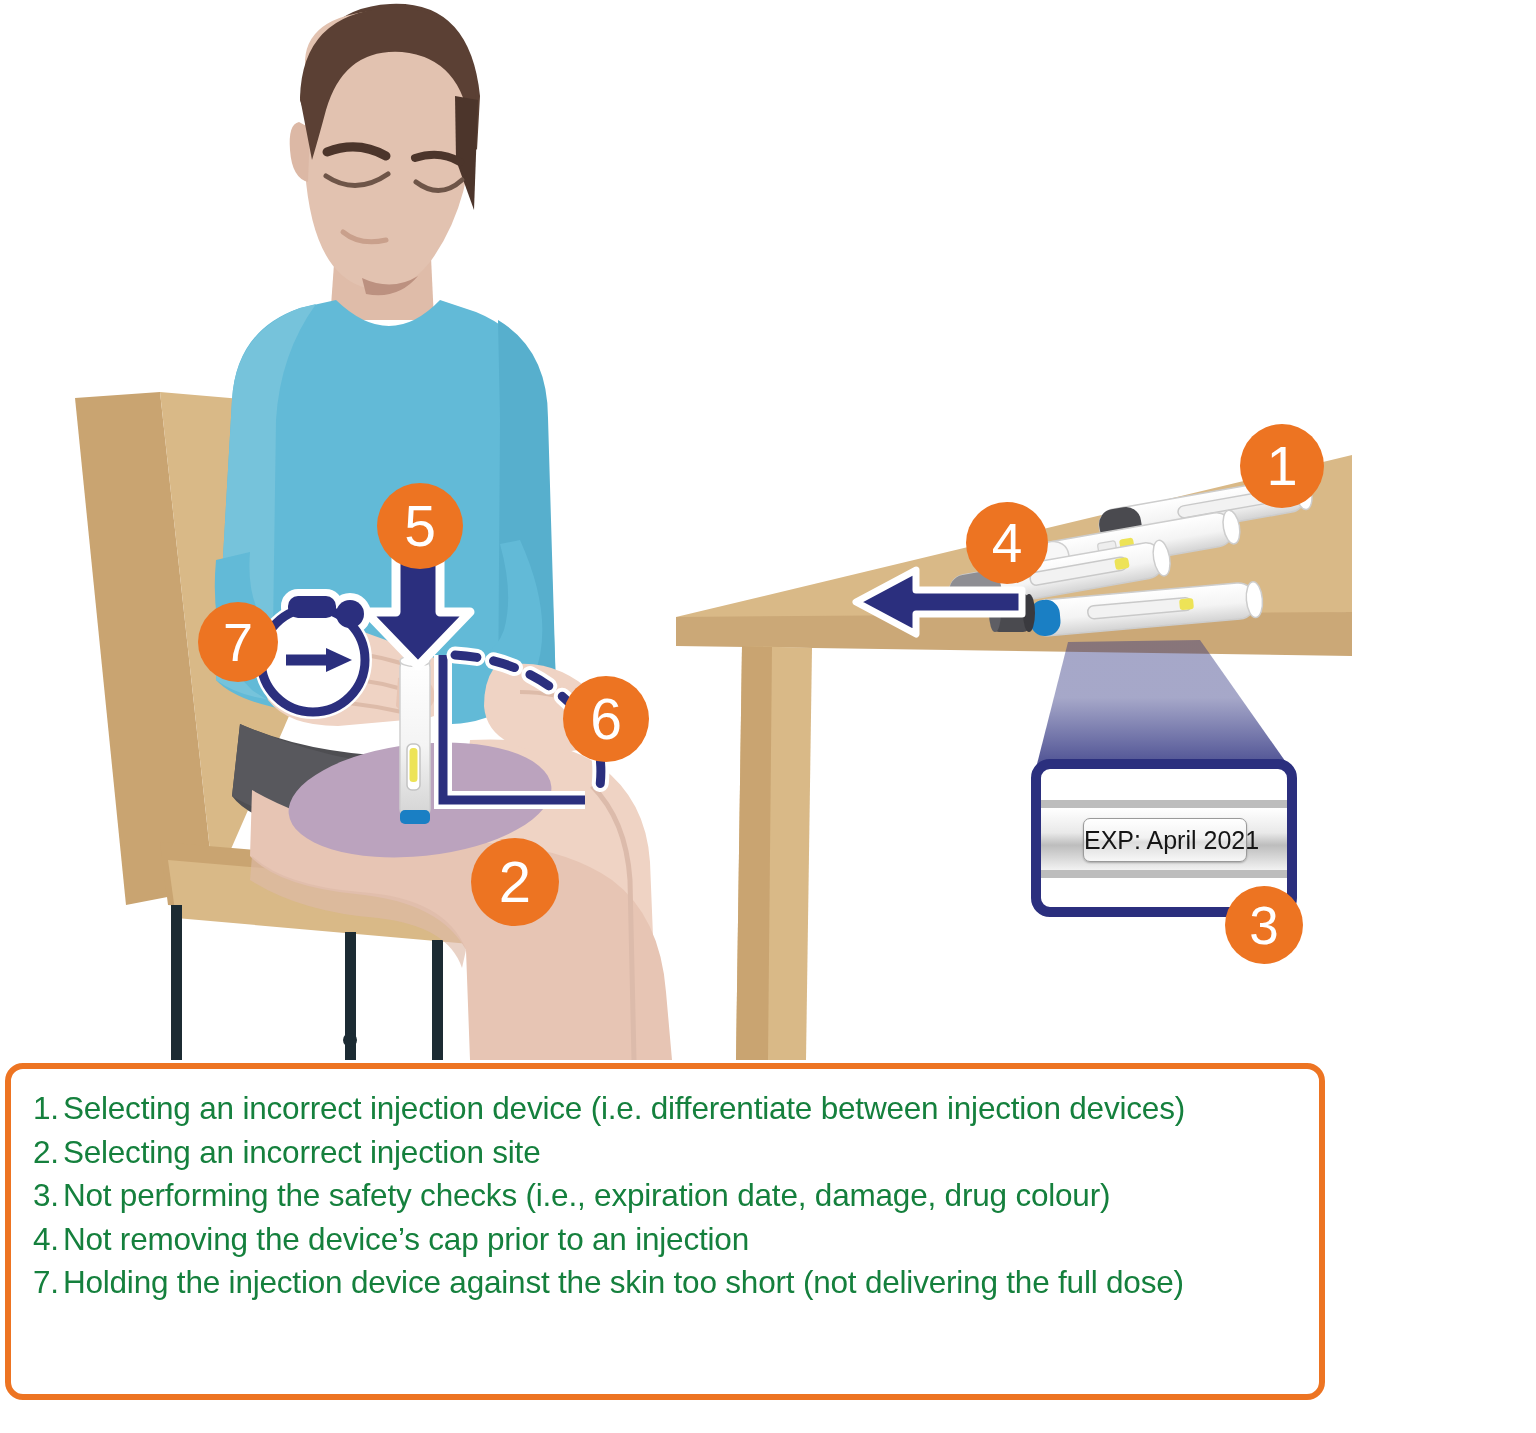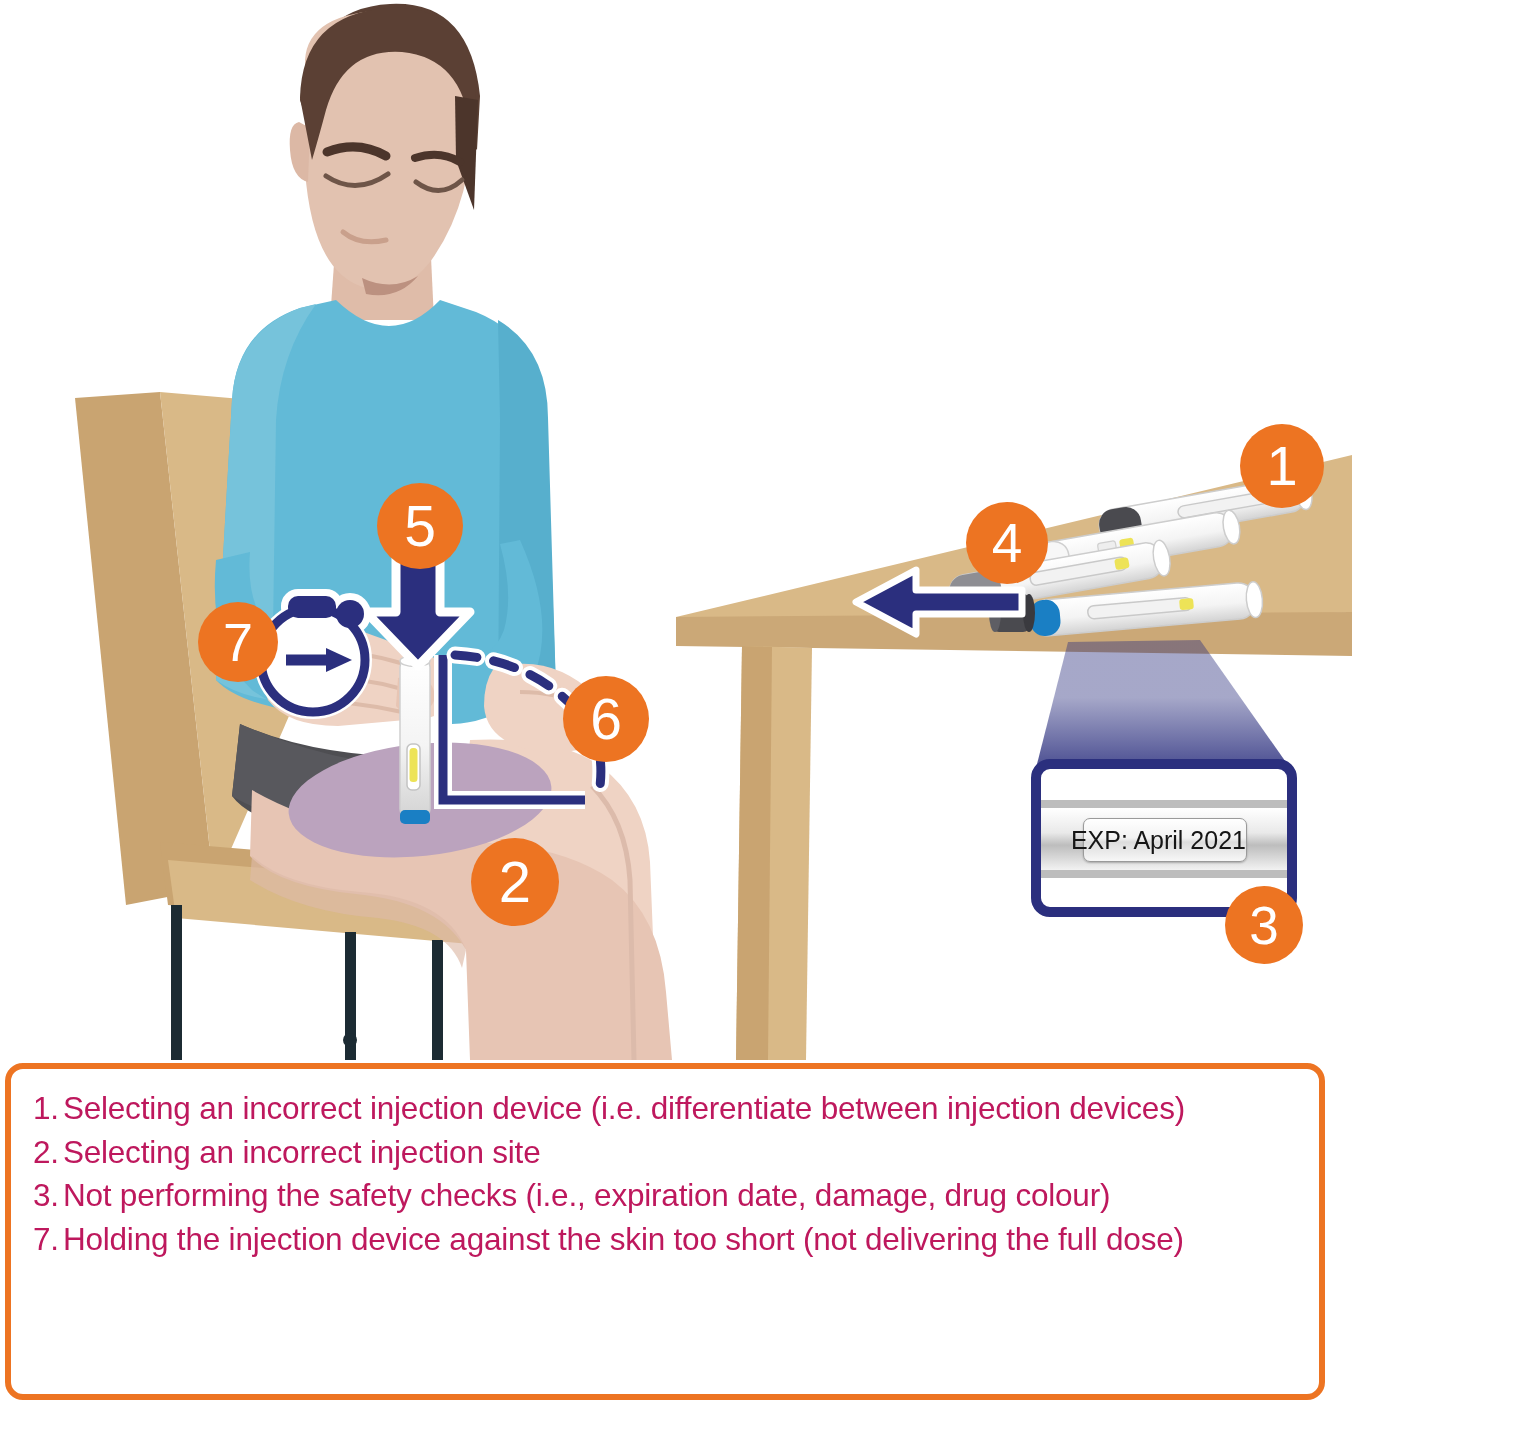--- a/index.html
+++ b/index.html
@@ -48,21 +48,21 @@
 
   
   .exp-chip {
     position: absolute;
     border: 1px solid #9a9a9a;
     border-radius: 7px;
     background: linear-gradient(180deg,#ffffff 0%,#f2f2f2 45%,#dcdcdc 55%,#f7f7f7 100%);
     box-shadow: 0 1px 2px rgba(0,0,0,.25);
     display: flex;
     align-items: center;
-    justify-content: flex-end;
+    justify-content: flex-start;
     color: #151515;
     white-space: nowrap;
     z-index: 30;
   }
 
   
   #legend-box {
     position: absolute;
     left: 5px;
     top: 1063px;
@@ -76,21 +76,21 @@
     z-index: 50;
   }
   #legend-list {
     list-style: none;
     margin: 0;
     padding: 0;
   }
   #legend-list li {
     font-size: 31.5px;
     line-height: 43.5px;
-    color: #be185d;
+    color: #15803d;
     white-space: nowrap;
     letter-spacing: -0.2px;
   }
   .li-num { margin-right: 4px; }
 </style>
 </head>
 <body>
 
 <div id="stage">
 
@@ -324,18 +324,21 @@
       <li>
         <span class="li-num">1.</span><span>Selecting an incorrect injection device (i.e. differentiate between injection devices)</span>
       </li>
       <li>
         <span class="li-num">2.</span><span>Selecting an incorrect injection site</span>
       </li>
       <li>
         <span class="li-num">3.</span><span>Not performing the safety checks (i.e., expiration date, damage, drug colour)</span>
       </li>
       <li>
+        <span class="li-num">4.</span><span>Not removing the device’s cap prior to an injection</span>
+      </li>
+      <li>
         <span class="li-num">7.</span><span>Holding the injection device against the skin too short (not delivering the full dose)</span>
       </li>
     </ul>
   </div>
 
 </div>
 
 </body></html>

